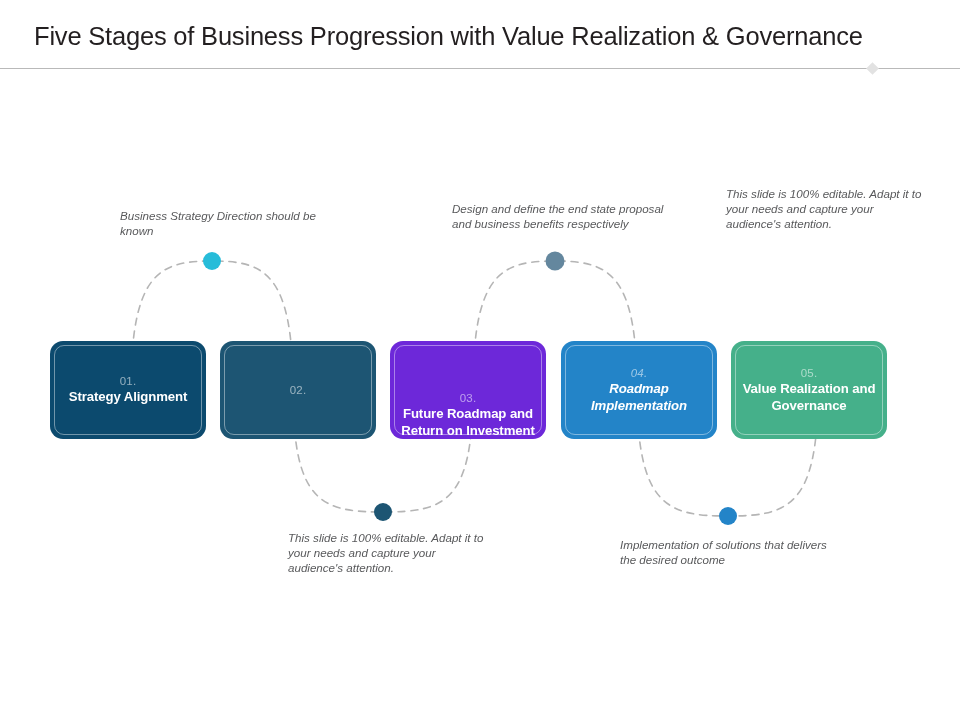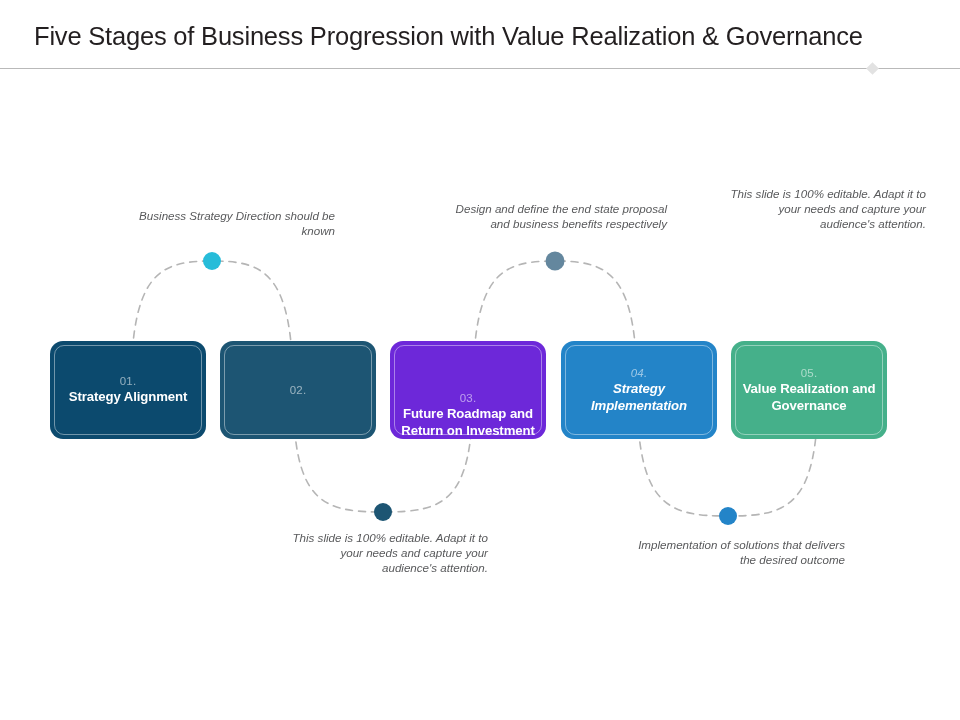--- a/index.html
+++ b/index.html
@@ -107,21 +107,21 @@
   #stage-3 { left: 561px; background: #2384c8; font-style: italic; }
   #stage-4 { left: 731px; background: #45b08a; }
 
   
   .annotation {
     position: absolute;
     font-size: 11.6px;
     line-height: 15.2px;
     font-style: italic;
     color: #58595b;
-    text-align: right;
+    text-align: left;
   }
   #annotation-0 { left: 120px; top: 208px; width: 215px; }
   #annotation-1 { left: 452px; top: 201px; width: 215px; }
   #annotation-2 { left: 726px; top: 186px; width: 200px; }
   #annotation-3 { left: 288px; top: 530px; width: 200px; }
   #annotation-4 { left: 620px; top: 537px; width: 225px; }
 </style>
 </head>
 <body>
 
@@ -160,21 +160,21 @@
 
   <div class="stage-box" id="stage-2">
     <div class="stage-inner-border"></div>
     <div class="stage-number">03.</div>
     <div class="stage-title">Future Roadmap and Return on Investment</div>
   </div>
 
   <div class="stage-box" id="stage-3">
     <div class="stage-inner-border"></div>
     <div class="stage-number">04.</div>
-    <div class="stage-title">Strategy Implementation</div>
+    <div class="stage-title">Roadmap Implementation</div>
   </div>
 
   <div class="stage-box" id="stage-4">
     <div class="stage-inner-border"></div>
     <div class="stage-number">05.</div>
     <div class="stage-title">Value Realization and Governance</div>
   </div>
 
   <div class="annotation" id="annotation-0">Business Strategy Direction should be known</div>
   <div class="annotation" id="annotation-1">Design and define the end state proposal and business benefits respectively</div>

